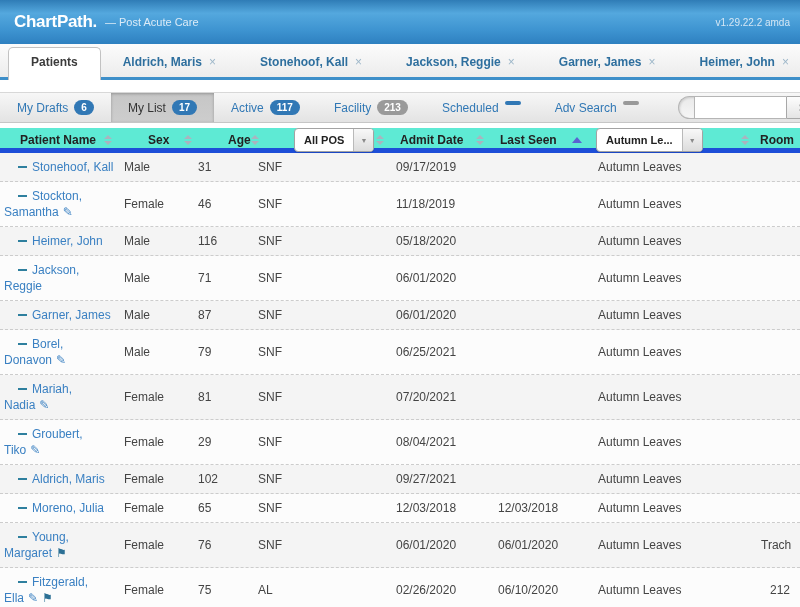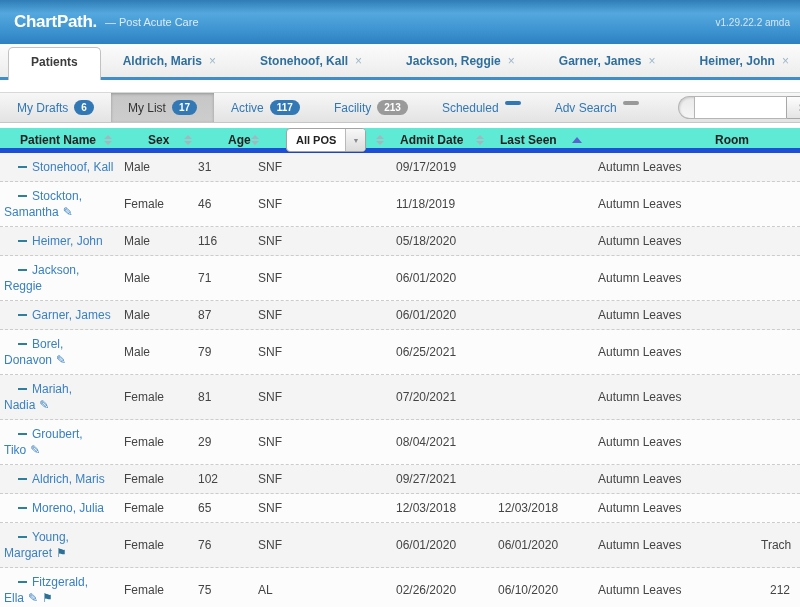--- a/index.html
+++ b/index.html
@@ -18,20 +18,21 @@
     align-items: center;
     padding: 0 10px 0 14px;
   }
   .logo { color: #fff; font-weight: bold; font-size: 17px; letter-spacing: -0.3px; }
   .tagline { color: #dcebf7; font-size: 11px; margin-left: 8px; }
   .version { margin-left: auto; color: #d5e7f5; font-size: 10px; }
 
   
   .tab-bar {
     display: flex;
+    align-items: flex-end;
     background: linear-gradient(#fcfcfc, #ececec);
     padding: 3px 8px 0 8px;
   }
   .tab {
     padding: 7px 22px 8px 22px;
     color: #2e6f9e;
     font-weight: bold;
     font-size: 12px;
     white-space: nowrap;
     cursor: pointer;
@@ -152,21 +153,21 @@
   .select {
     display: inline-flex;
     align-items: stretch;
     background: #fff;
     border: 1px solid #a3a3a3;
     border-radius: 4px;
     overflow: hidden;
     height: 24px;
     box-shadow: 0 1px 1px rgba(0,0,0,.1);
     cursor: pointer;
-    margin-left: 28px;
+    margin-left: 36px;
   }
   .select.left-sel { margin-left: 6px; }
   .select .val { padding: 5px 9px; font-weight: bold; font-size: 11px; color: #222; white-space: nowrap; }
   .select .arrow {
     width: 20px;
     background: linear-gradient(#f8f8f8, #dcdcdc);
     border-left: 1px solid #b9b9b9;
     display: flex; align-items: center; justify-content: center;
     color: #8a8a8a; font-size: 7px;
   }
@@ -284,20 +285,30 @@
     <span>Admit Date</span>
     <span class="sort">
         <i class="up"></i>
         <i class="dn"></i>
       </span>
   </div>
   <div class="th">
     <span>Last Seen</span>
     <span class="sort-asc"></span>
   </div>
+  <div class="th" style="padding-left:0;">
+    <span class="select left-sel">
+      <span class="val">Autumn Le...</span>
+      <span class="arrow">▼</span>
+    </span>
+    <span class="sort">
+        <i class="up"></i>
+        <i class="dn"></i>
+      </span>
+  </div>
   <div class="th right-h">
     <span>Room</span>
   </div>
 </div>
 
 <div id="tbody">
     <div class="trow">
       <div class="cell name-cell"><span class="minus"></span><a class="plink">Stonehoof, Kall</a></div>
       <div class="cell sex-cell">Male</div>
       <div class="cell age-cell">31</div>

